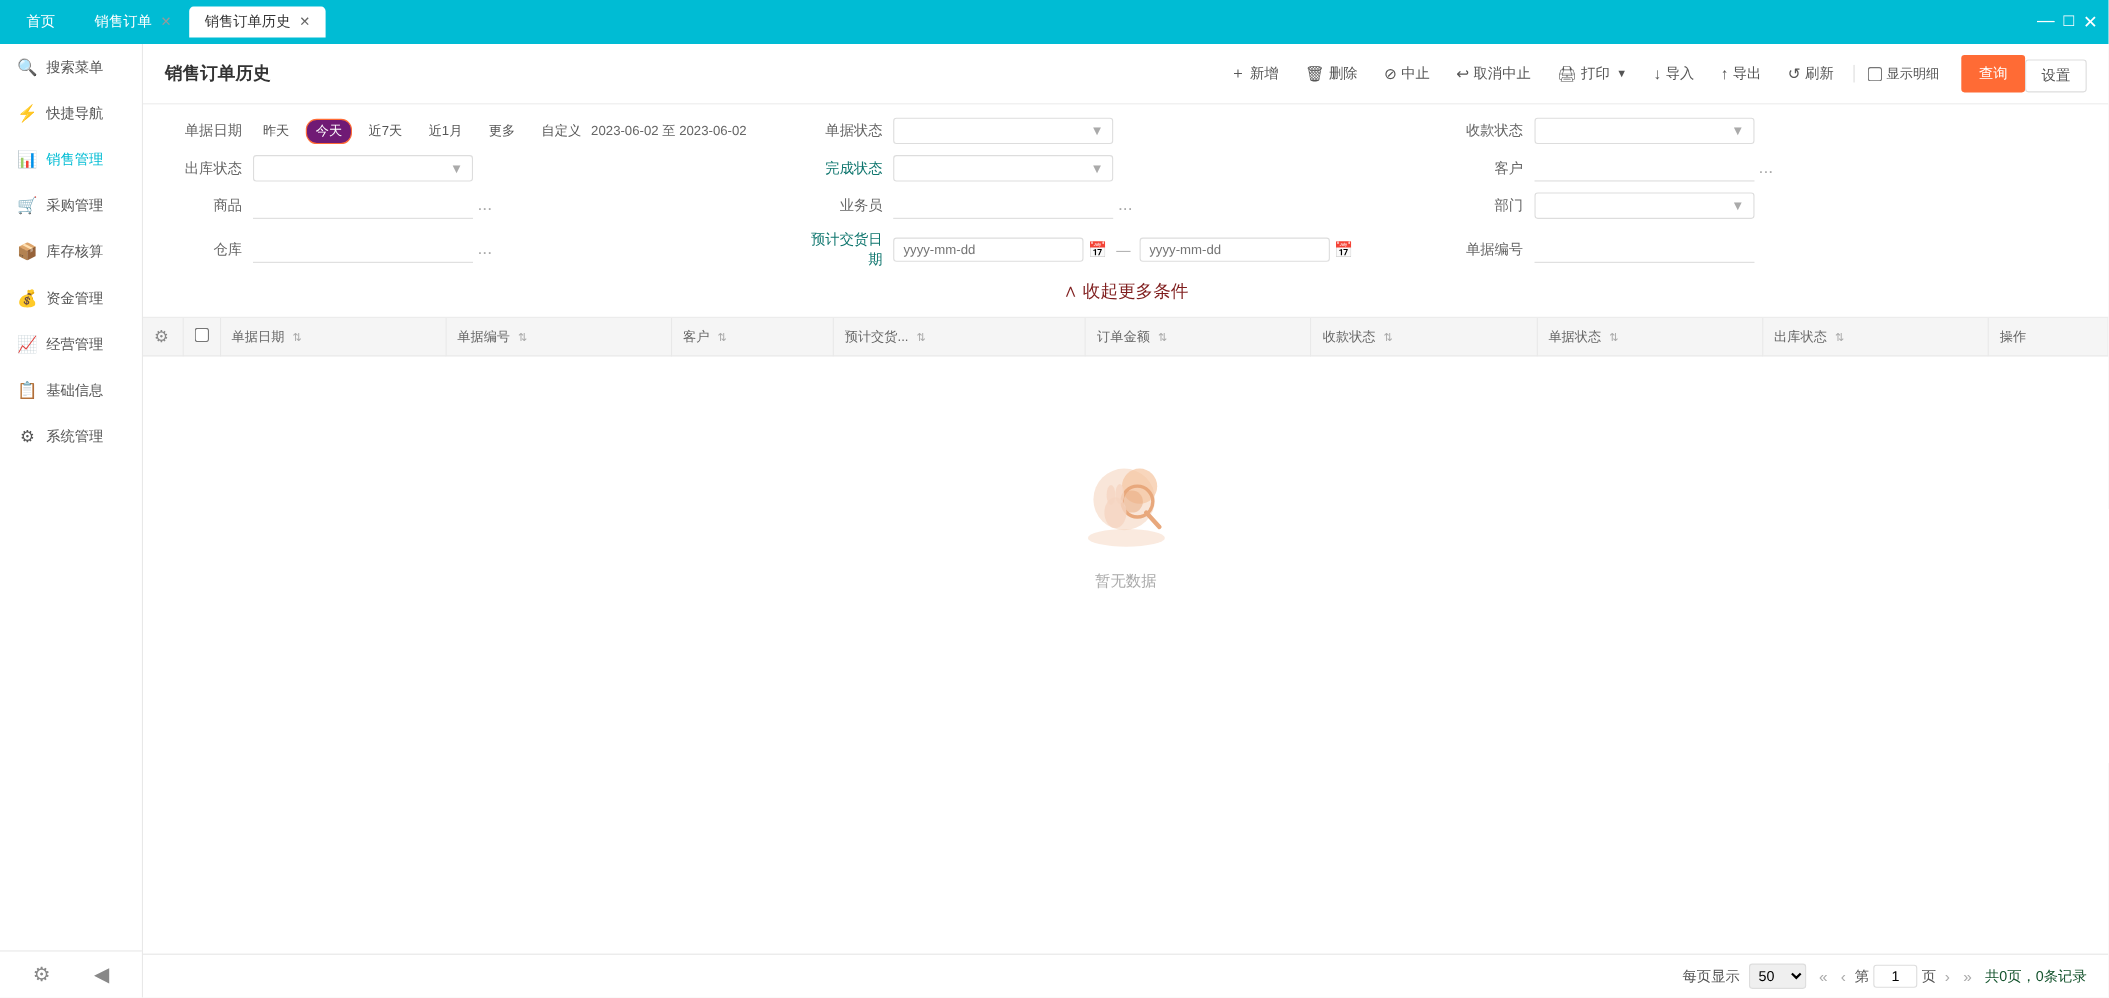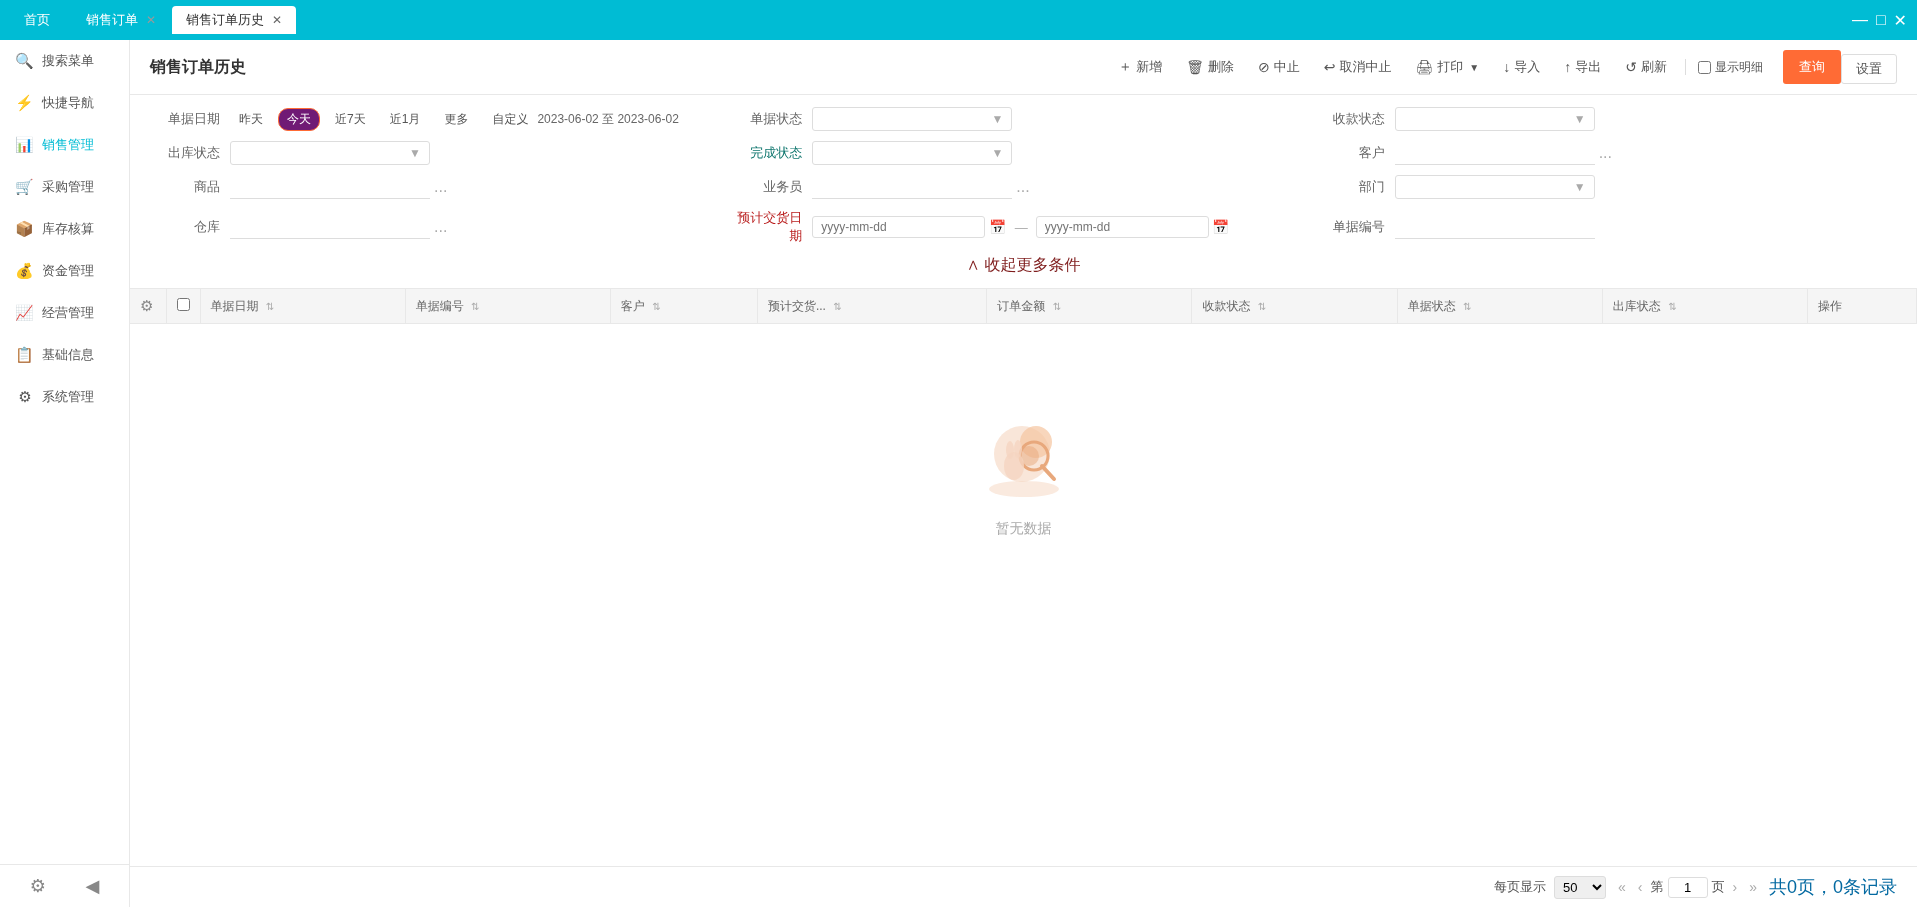--- a/index.html
+++ b/index.html
@@ -71,21 +71,21 @@
     .empty-state { display: flex; flex-direction: column; align-items: center; justify-content: center; padding: 80px 0; }
     .empty-icon { width: 100px; height: 100px; margin-bottom: 16px; }
     .empty-text { color: #aaa; font-size: 14px; }
 
     
     .table-footer { background: #fff; border-top: 1px solid #e8e8e8; padding: 8px 20px; display: flex; align-items: center; justify-content: flex-end; gap: 8px; flex-shrink: 0; font-size: 13px; color: #555; }
     .page-size-select { border: 1px solid #ddd; border-radius: 3px; padding: 2px 4px; font-size: 13px; }
     .page-nav { display: flex; align-items: center; gap: 4px; }
     .page-nav-btn { border: none; background: transparent; cursor: pointer; color: #aaa; font-size: 14px; padding: 2px 4px; }
     .page-num-input { width: 40px; border: 1px solid #ddd; border-radius: 3px; text-align: center; padding: 2px; font-size: 13px; }
-    .total-info { color: #0369a1; font-size: 18px; }
+    .total-info { color: #14532d; font-size: 13px; }
   </style>
 </head>
 <body>
 
 <div class="top-bar">
   <div class="tab-home">首页</div>
   <div class="tab-item">
     <span>销售订单</span>
     <span class="tab-close">✕</span>
   </div>
@@ -267,21 +267,21 @@
           </div>
         </div>
       </div>
 
       <div class="filter-row">
         <span class="filter-label">仓库</span>
         <div class="filter-control">
           <input class="text-input" style="min-width: 200px;">
           <span class="dots-btn">...</span>
         </div>
-        <span style="width:80px;text-align:right;color:#b91c1c;font-size:13px;padding-right:10px;flex-shrink:0;">预计交货日期</span>
+        <span style="width:80px;text-align:right;color:#0f766e;font-size:13px;padding-right:10px;flex-shrink:0;">预计交货日期</span>
         <div class="filter-control date-input-group">
           <input class="date-input" placeholder="yyyy-mm-dd" style="">
           <span class="cal-icon">📅</span>
           <span style="margin:0 4px;color:#aaa;">—</span>
           <input class="date-input" placeholder="yyyy-mm-dd" style="">
           <span class="cal-icon">📅</span>
         </div>
         <span style="width:80px;text-align:right;color:#666;font-size:13px;padding-right:10px;flex-shrink:0;">单据编号</span>
         <div class="filter-control">
           <input class="text-input" style="min-width: 200px;">

